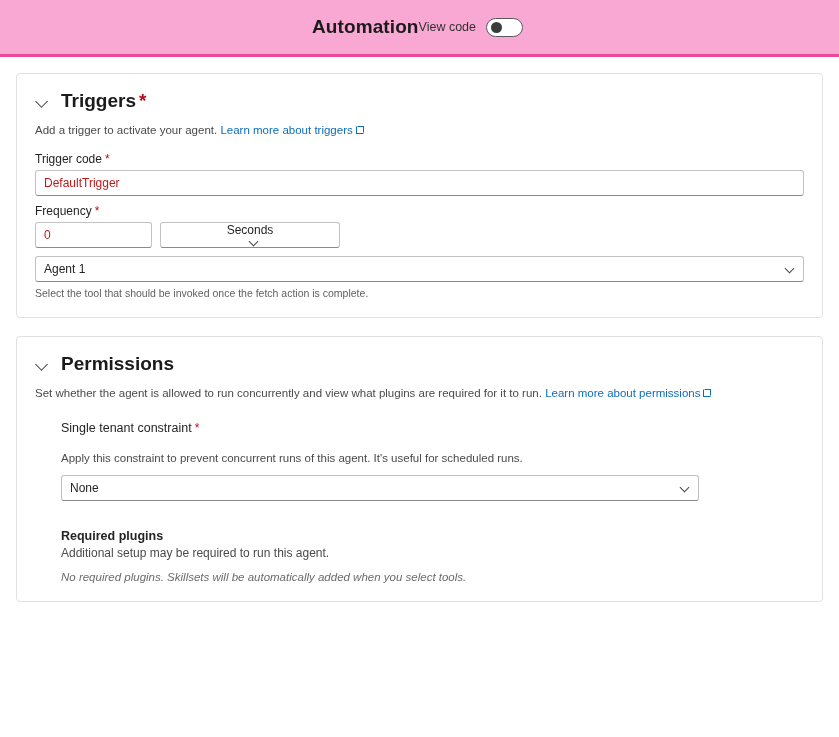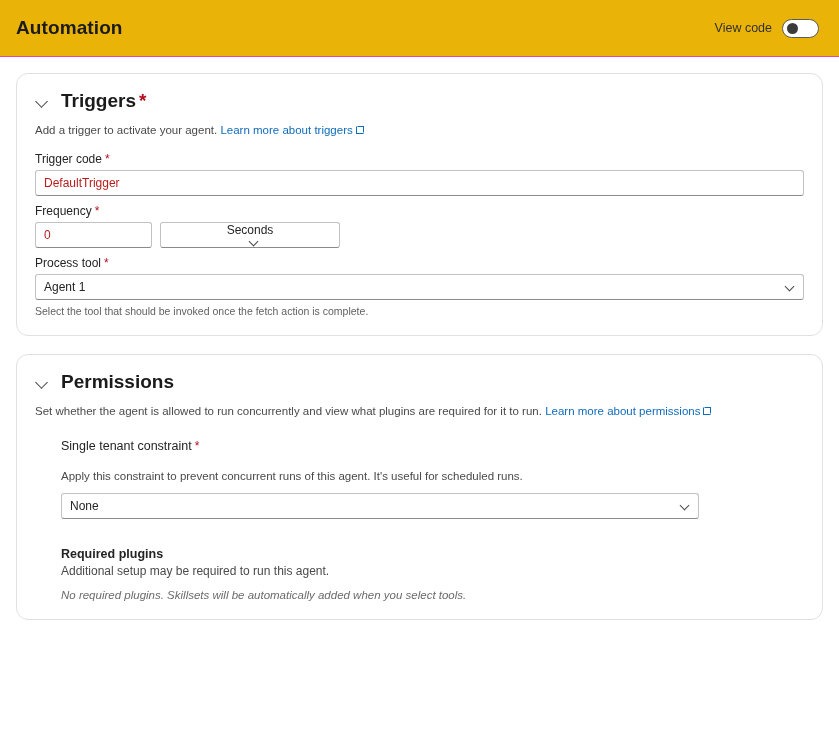--- a/index.html
+++ b/index.html
@@ -12,26 +12,26 @@
     background: #ffffff;
     font-family: "Liberation Sans", sans-serif;
     color: #242424;
     overflow: hidden;
   }
 
   
   .header {
     height: 57px;
     box-sizing: border-box;
-    border-bottom: 1px solid #ec4899;
-    display: flex;
-    align-items: center;
-    justify-content: space-between;
+    border-bottom: 3px solid #ec4899;
+    display: flex;
+    align-items: center;
+    justify-content: center;
     padding: 0 20px 0 16px;
-    background: #eab308;
+    background: #f9a8d4;
   }
   .header-title {
     font-size: 19px;
     font-weight: 600;
     color: #1b1b1b;
     letter-spacing: 0.1px;
   }
   .header-right {
     display: flex;
     align-items: center;
@@ -61,21 +61,21 @@
     left: 4px;
   }
 
   
   .content {
     padding: 16px;
     box-sizing: border-box;
   }
   .card {
     border: 1px solid #e1e1e1;
-    border-radius: 12px;
+    border-radius: 4px;
     background: #ffffff;
     padding: 16px 18px 18px 18px;
     box-sizing: border-box;
     margin-bottom: 18px;
   }
   .card-head {
     display: flex;
     align-items: center;
     gap: 12px;
     margin-bottom: 10px;
@@ -288,21 +288,20 @@
     <div class="row">
       <div class="input num-input">0</div>
       <div class="select freq-select">
         <span>Seconds</span>
         <span class="caret"></span>
       </div>
     </div>
 
     <div class="spacer-8"></div>
 
-    <label class="field-label"><span>Process tool</span><span class="req-sm">*</span></label>
     <div class="select tool-select">
       <span>Agent 1</span>
       <span class="caret"></span>
     </div>
     <div class="hint">Select the tool that should be invoked once the fetch action is complete.</div>
   </div>
 
   <div class="card">
     <div class="card-head">
       <span class="chevron"></span>

